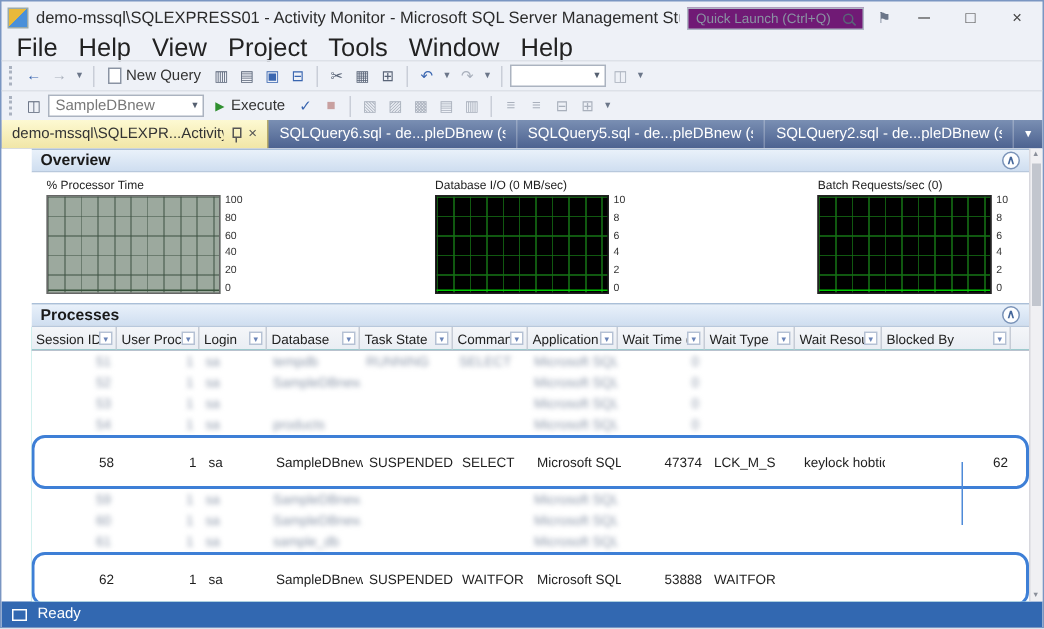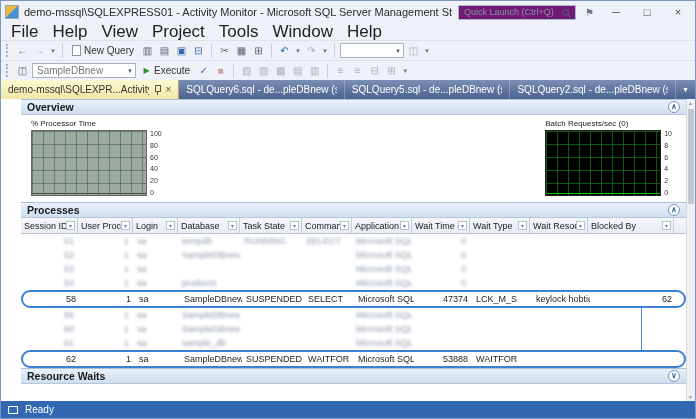--- a/index.html
+++ b/index.html
@@ -86,21 +86,21 @@
   .hcell { display:flex; align-items:center; justify-content:space-between; border-right:1px solid #c6ccd6; padding:0 2px 0 3px; overflow:hidden; }
   .hcell.filler { border-right:none; }
   .hlabel { font-size:9px; color:#222; white-space:nowrap; overflow:hidden; }
   .filter { font-size:6px; color:#6a84b8; border:1px solid #b5c1d4; background:#fff; width:9px; height:9px; display:flex; align-items:center; justify-content:center; flex:none; }
   .tbody { position:relative; background:#fff; }
   .trow { height:14px; }
   .tcell { display:flex; align-items:center; height:100%; padding:0 4px; font-size:9px; white-space:nowrap; overflow:hidden; color:#1e1e1e; }
   .tcell.num { justify-content:flex-end; }
   .trow.blurred { filter:blur(1.7px); color:#8e99ab; }
   .trow.blurred .tcell { color:#8e99ab; }
-  .trow.hl { height:18px; border:2px solid var(--highlight-border,#3e7fd6); border-radius:9px; }
+  .trow.hl { height:36px; border:2px solid var(--highlight-border,#3e7fd6); border-radius:9px; }
   .connector { position:absolute; width:1px; background:#4e8ad8; right:44px; top:74px; height:42px; }
 
   .filler-space { flex:1; background:#fff; }
 
   
   .statusbar { height:17px; background:var(--statusbar-bg,#3268b1); display:flex; align-items:center; padding:0 7px; gap:7px; color:#fff; font-size:10px; flex:none; }
   .sb-icon { width:10px; height:8px; border:1px solid #fff; flex:none; }
 </style>
 </head>
 <body>
@@ -224,20 +224,34 @@
                 <div class="scale-label">100</div>
                 <div class="scale-label">80</div>
                 <div class="scale-label">60</div>
                 <div class="scale-label">40</div>
                 <div class="scale-label">20</div>
                 <div class="scale-label">0</div>
               </div>
             </div>
           </div>
           <div class="chart-block">
+            <div class="chart-title">Database I/O (0 MB/sec)</div>
+            <div class="chart-row">
+              <div class="chart-canvas dark"></div>
+              <div class="chart-scale">
+                <div class="scale-label">10</div>
+                <div class="scale-label">8</div>
+                <div class="scale-label">6</div>
+                <div class="scale-label">4</div>
+                <div class="scale-label">2</div>
+                <div class="scale-label">0</div>
+              </div>
+            </div>
+          </div>
+          <div class="chart-block">
             <div class="chart-title">Batch Requests/sec (0)</div>
             <div class="chart-row">
               <div class="chart-canvas dark"></div>
               <div class="chart-scale">
                 <div class="scale-label">10</div>
                 <div class="scale-label">8</div>
                 <div class="scale-label">6</div>
                 <div class="scale-label">4</div>
                 <div class="scale-label">2</div>
                 <div class="scale-label">0</div>

